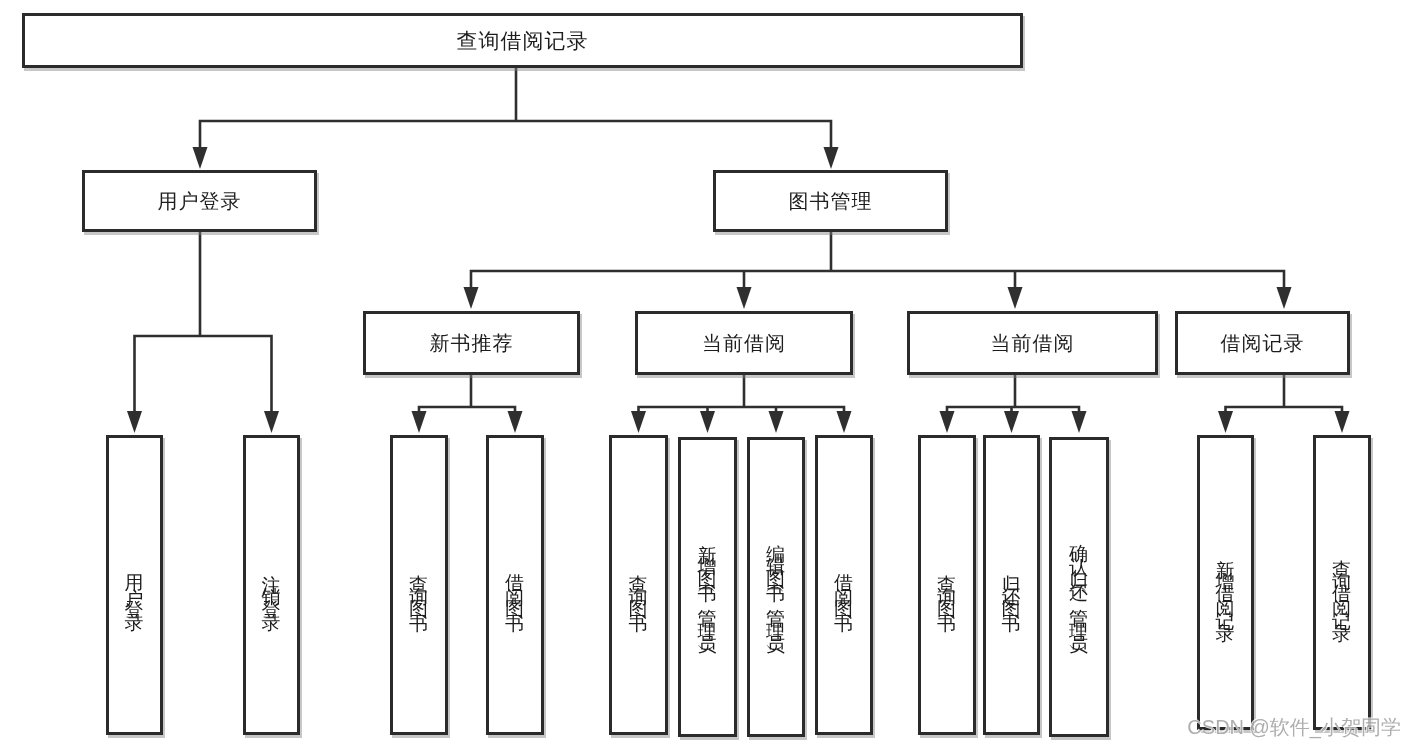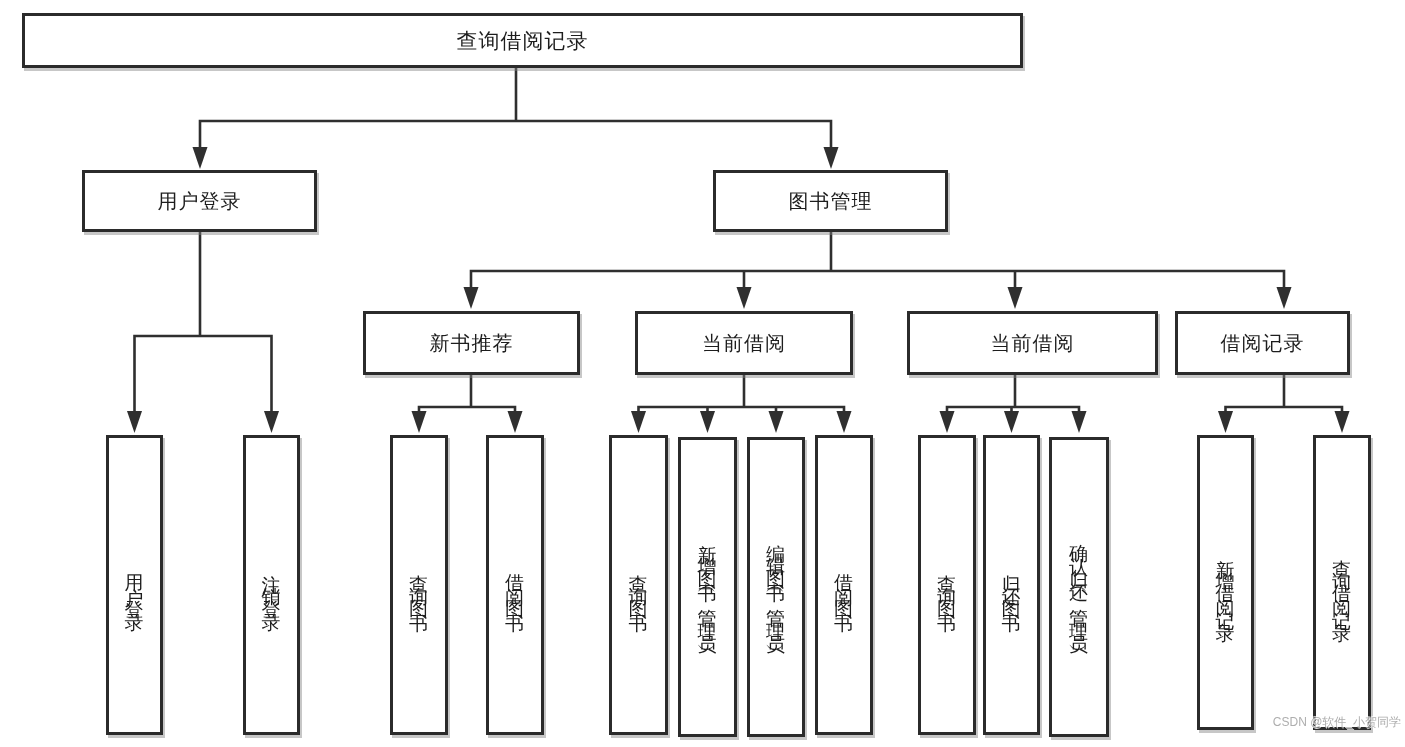--- a/index.html
+++ b/index.html
@@ -54,21 +54,21 @@
     writing-mode: vertical-rl;
     font-size: 19px;
     letter-spacing: 13px;
     color: var(--text);
     line-height: 1;
   }
   .watermark {
     position: absolute;
     right: 4px;
     top: 714px;
-    font-size: 12px;
+    font-size: 20px;
     color: var(--watermark);
     text-shadow: 1px 1px 0 rgba(255,255,255,0.85), -1px -1px 0 rgba(255,255,255,0.85);
     z-index: 10;
     white-space: nowrap;
   }
 </style>
 </head>
 <body>
 
 <div class="canvas">

